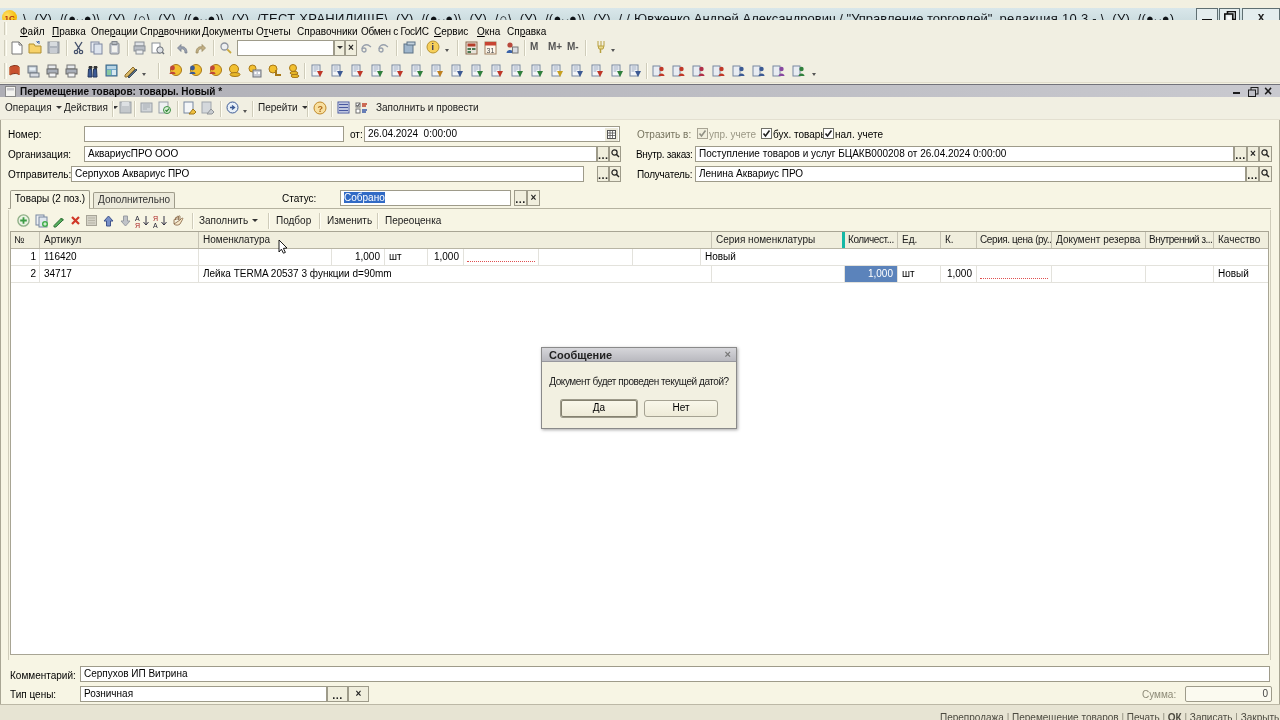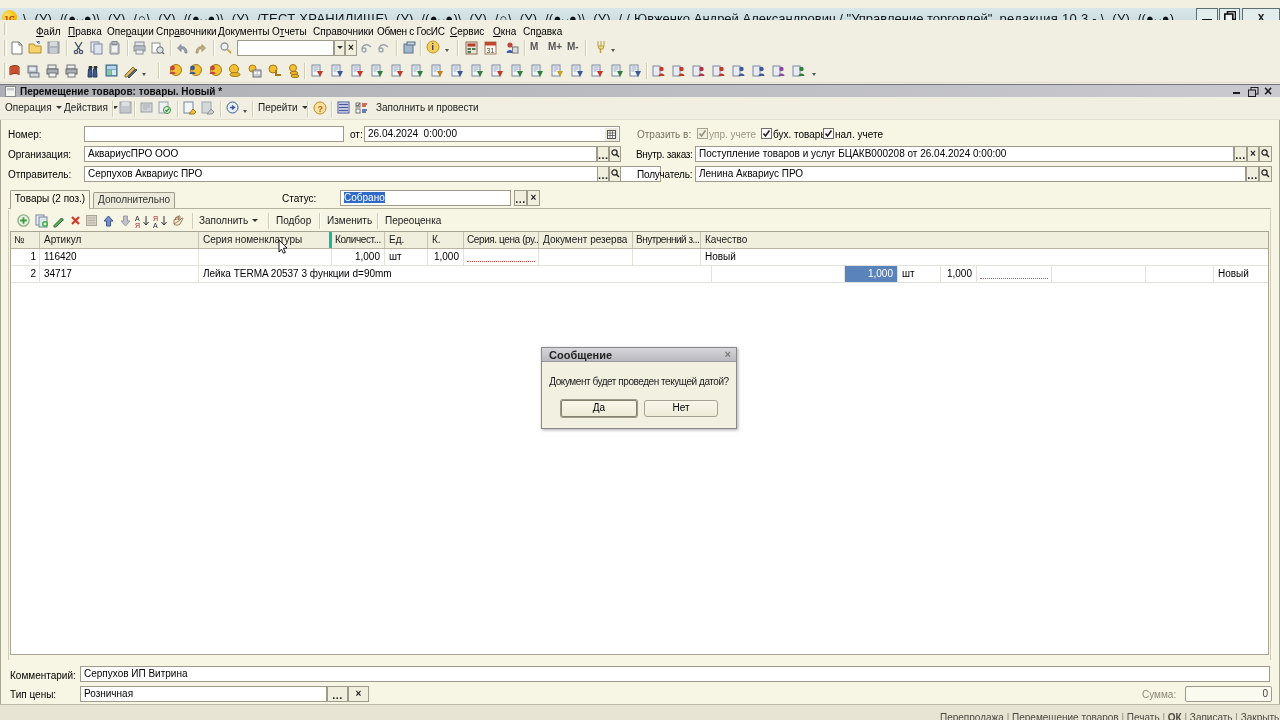--- a/index.html
+++ b/index.html
@@ -11,21 +11,21 @@
     background:linear-gradient(#d9e7ea,#c6d8db); border-bottom:1px solid #a3b4b7;margin-top:8px; }
   #appicon { left:2px; top:2px; width:15px; height:15px; border-radius:50%;
     background:radial-gradient(circle at 35% 35%, #ffdf66, #f4b800 70%); }
   #appicon span { position:absolute; left:2.5px; top:3.5px; font-size:8px; font-weight:bold; color:#b03010; }
   #wtitle { left:23px; top:3px; width:1168px; height:16px; font-size:13px; letter-spacing:0.28px; color:#101418;
     white-space:nowrap; overflow:hidden; text-overflow:ellipsis; }
   .winbtn { top:1px; height:17px; background:#e4edee; border:1px solid #5f6f72; text-align:center;
     font-weight:bold; font-size:11px; color:#222; line-height:15px; }
   
   #menubar { left:0; top:20px; width:1280px; height:17px; background:#f1efe2; }
-  #menubar span.mi { position:absolute; top:6px; font-size:10px;margin-left:16px; }
+  #menubar span.mi { position:absolute; top:6px; font-size:10px; }
   #menubar u { text-decoration:underline; }
   .grip { position:absolute; width:3px; border-left:1px solid #cfccba; border-right:1px solid #fffef4; }
   
   #toolbar1 { left:0; top:37px; width:1280px; height:22px; background:#f1efe2; }
   #toolbar2 { left:0; top:59px; width:1280px; height:24px; background:#f1efe2; border-bottom:1px solid #e0dccc; }
   .tsep { position:absolute; width:2px; height:16px; border-left:1px solid #cfccba; border-right:1px solid #fffef4; }
   .ic { position:absolute; width:14px; height:14px; }
   .ddot { position:absolute; width:5px; height:3px; }
   .ddot:after { content:""; position:absolute; left:0; top:0; border-left:2.5px solid transparent; border-right:2.5px solid transparent; border-top:3px solid #555; }
   
@@ -502,21 +502,21 @@
 <div class="fbtn" style="left:1234px;top:146px;width:13px;line-height:18px"><span class="dots">...</span></div>
 <div class="fbtn" style="left:1247px;top:146px;width:12px">×</div>
 <div class="fbtn" style="left:1259px;top:146px;width:13px">
   <svg width="9" height="9" style="margin-top:2px">
       <circle cx="3.5" cy="3.5" r="2.6" fill="none" stroke="#222" stroke-width="1.2"></circle>
       <path d="M5.5 5.5L8 8" stroke="#222" stroke-width="1.4"></path>
     </svg>
 </div>
 
 <div class="lbl" style="left:8px;top:169px">Отправитель:</div>
-<div class="inp" style="left:84px;top:166px;width:577px">Серпухов Аквариус ПРО</div>
+<div class="inp" style="left:71px;top:166px;width:513px">Серпухов Аквариус ПРО</div>
 <div class="fbtn" style="left:597px;top:166px;width:12px;line-height:18px"><span class="dots">...</span></div>
 <div class="fbtn" style="left:609px;top:166px;width:12px">
   <svg width="9" height="9" style="margin-top:2px">
       <circle cx="3.5" cy="3.5" r="2.6" fill="none" stroke="#222" stroke-width="1.2"></circle>
       <path d="M5.5 5.5L8 8" stroke="#222" stroke-width="1.4"></path>
     </svg>
 </div>
 <div class="lbl" style="left:637px;top:169px;letter-spacing:-0.2px">Получатель:</div>
 <div class="inp" style="left:695px;top:166px;width:551px">Ленина Аквариус ПРО</div>
 <div class="fbtn" style="left:1246px;top:166px;width:13px;line-height:18px"><span class="dots">...</span></div>
@@ -583,20 +583,21 @@
 <div class="tbtxt" style="left:276px;top:215px">Подбор</div>
 <div class="tsep" style="left:319px;top:213px"></div>
 <div class="tbtxt" style="left:327px;top:215px">Изменить</div>
 <div class="tsep" style="left:377px;top:213px"></div>
 <div class="tbtxt" style="left:385px;top:215px">Переоценка</div>
 
 <div class="abs" style="left:10px;top:231px;width:1259px;height:424px;background:#fff;border:1px solid #a8a594;z-index:2">
   <div style="display:flex;height:17px;background:#f0eedd;border-bottom:1px solid #b8b5a5;font-size:10px;color:#1a1a1a">
     <div style="width:29px;border-right:1px solid #c6c3b4;padding:2px 3px 0">№</div>
     <div style="width:159px;border-right:1px solid #c6c3b4;padding:2px 4px 0">Артикул</div>
+    <div style="width:513px;border-right:1px solid #c6c3b4;padding:2px 4px 0">Номенклатура</div>
     <div style="width:133px;border-right:3px solid #14b8a6;padding:2px 4px 0">Серия номенклатуры</div>
     <div style="width:53px;border-right:1px solid #c6c3b4;padding:2px 3px 0;overflow:hidden;white-space:nowrap;letter-spacing:-0.4px">Количест...</div>
     <div style="width:43px;border-right:1px solid #c6c3b4;padding:2px 4px 0">Ед.</div>
     <div style="width:36px;border-right:1px solid #c6c3b4;padding:2px 4px 0">К.</div>
     <div style="width:75px;border-right:1px solid #c6c3b4;padding:2px 3px 0;overflow:hidden;white-space:nowrap;letter-spacing:-0.4px">Серия. цена (ру...</div>
     <div style="width:94px;border-right:1px solid #c6c3b4;padding:2px 4px 0;overflow:hidden;white-space:nowrap">Документ резерва</div>
     <div style="width:68px;border-right:1px solid #c6c3b4;padding:2px 3px 0;overflow:hidden;white-space:nowrap;letter-spacing:-0.5px">Внутренний з...</div>
     <div style="width:54px;padding:2px 4px 0">Качество</div>
   </div>
   <div style="display:flex;height:17px;border-bottom:1px solid #e3e2dc;font-size:10px">

